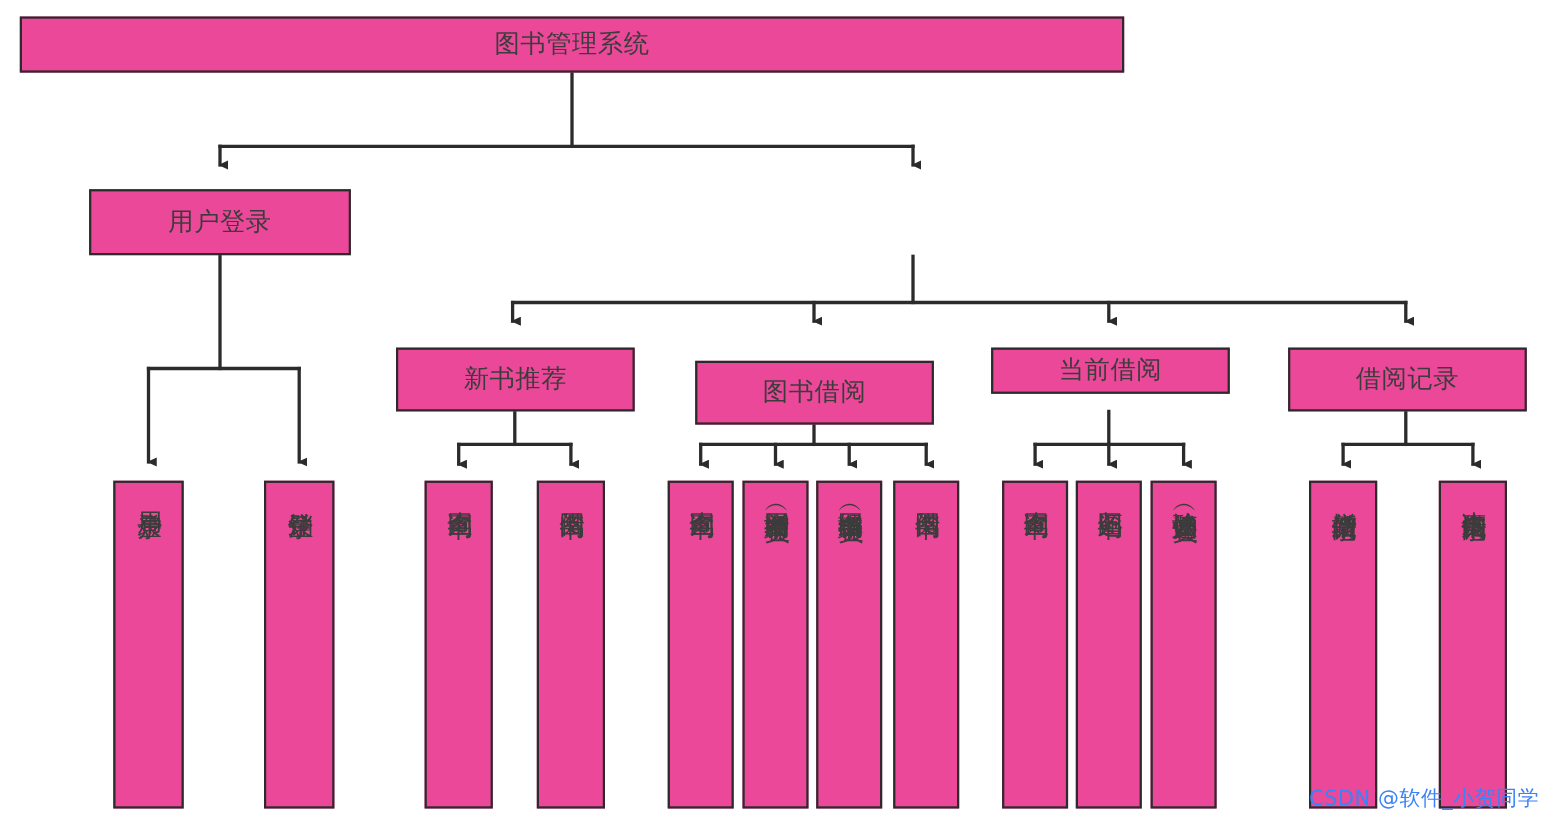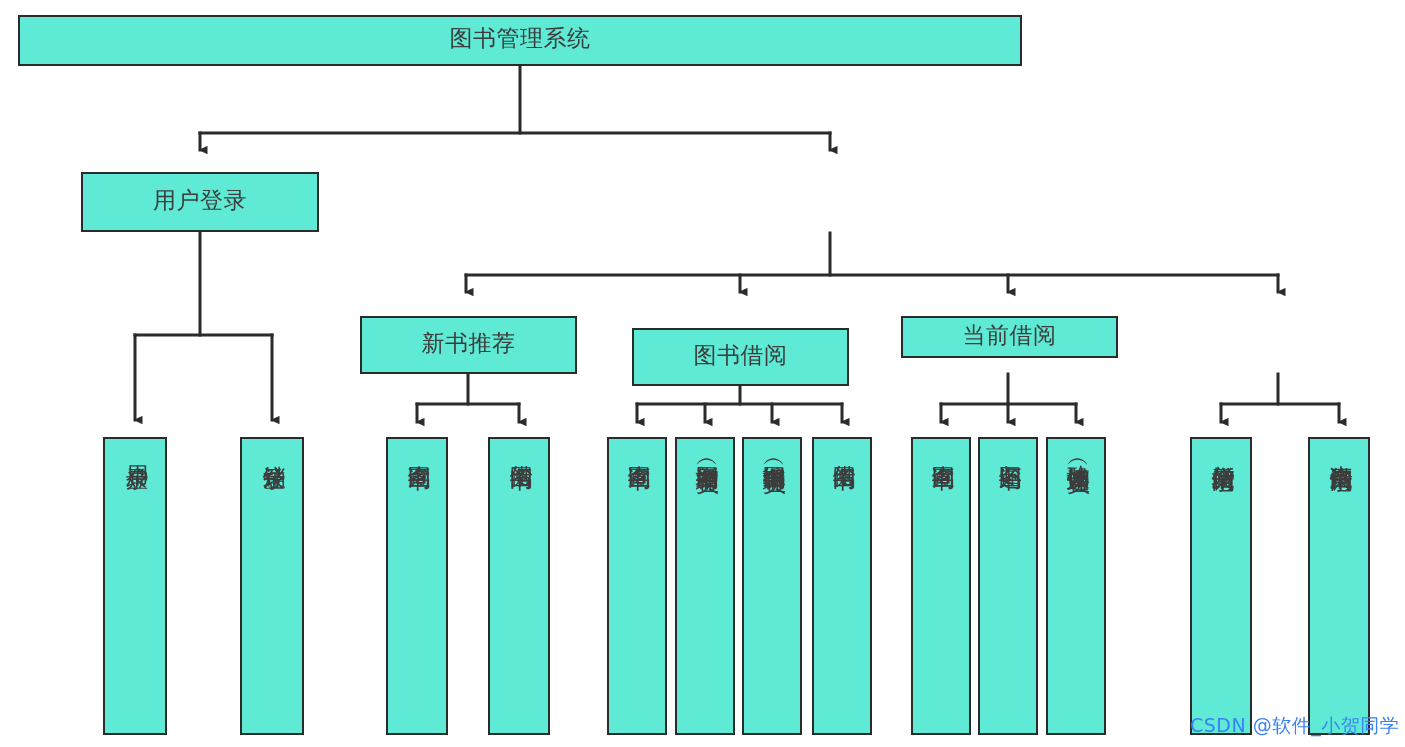--- a/index.html
+++ b/index.html
@@ -22,26 +22,25 @@
     left: 0;
     top: 0;
     width: 1405px;
     height: 747px;
     pointer-events: none;
   }
   .node {
     position: absolute;
     box-sizing: border-box;
     border: 2.5px solid #2b2b2b;
-    background: #5eead4;
+    background: #ec4899;
     display: flex;
     align-items: center;
     justify-content: center;
     color: #3a3a3a;
-    font-family: Liberation Mono, monospace;
   }
   .node-label {
     font-size: 23px;
     line-height: 1.15;
     color: #3c3c3c;
     letter-spacing: 0.5px;
     white-space: nowrap;
   }
   .node.vertical {
     align-items: flex-start;
@@ -135,20 +134,23 @@
   </div>
 
   <div class="node level2" style="left:632px; top:316px; width:217px; height:58px;margin-top:12px;">
     <span class="node-label">图书借阅</span>
   </div>
 
   <div class="node level2" style="left:901px; top:316px; width:217px; height:42px;">
     <span class="node-label">当前借阅</span>
   </div>
 
+  <div class="node level2" style="left:1171px; top:316px; width:217px; height:58px;">
+    <span class="node-label">借阅记录</span>
+  </div>
 
   <div class="node vertical" style="left:103px; top:437px; width:64px; height:298px;">
     <span class="node-label">用户登录</span>
   </div>
 
   <div class="node vertical" style="left:240px; top:437px; width:64px; height:298px;">
     <span class="node-label">注销登录</span>
   </div>
 
   <div class="node vertical" style="left:386px; top:437px; width:62px; height:298px;">

